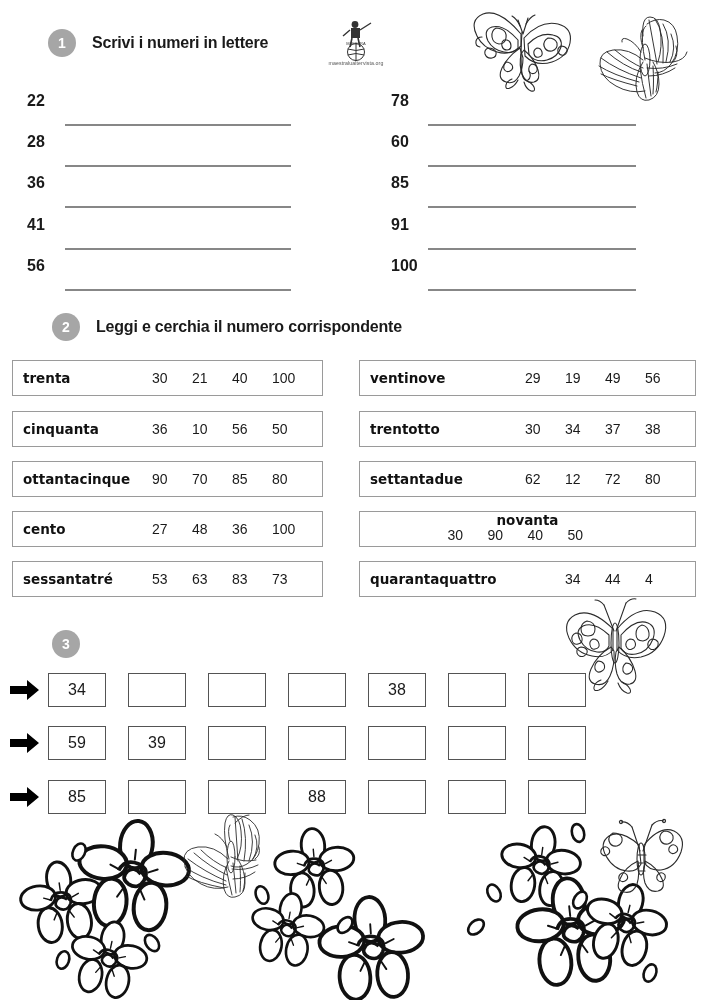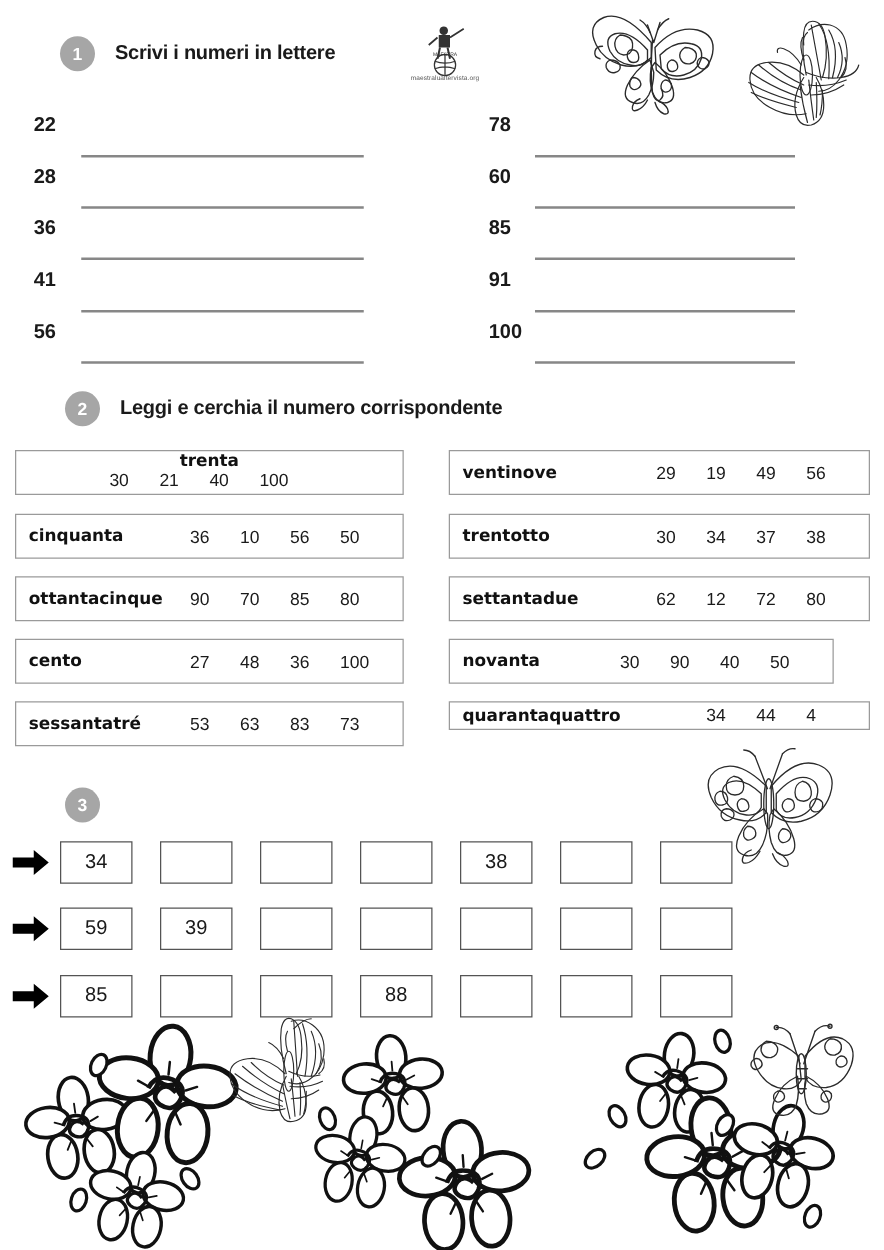--- a/index.html
+++ b/index.html
@@ -193,21 +193,21 @@
         <div class="ex1-line" style="left: 37px; width: 208px;"></div>
       </div>
     </div>
 
   <div class="sec-head" style="left:52px; top:313px;">
     <div class="badge">2</div>
     <div class="sec-title">Leggi e cerchia il numero corrispondente</div>
   </div>
 
   <div id="ex2-left">
-      <div class="q-box" style="left: 12px; top: 360px; width: 311px; height: 36px; flex-direction: column;">
+      <div class="q-box" style="left: 12px; top: 360px; width: 311px; height: 36px;">
         <span class="q-word">trenta</span>
         <span class="q-opts">
           <span class="q-opt">30</span>
           <span class="q-opt">21</span>
           <span class="q-opt">40</span>
           <span class="q-opt">100</span>
         </span>
       </div>
       <div class="q-box" style="left: 12px; top: 411px; width: 311px; height: 36px;">
         <span class="q-word">cinquanta</span>
@@ -267,30 +267,30 @@
       </div>
       <div class="q-box" style="left: 359px; top: 461px; width: 337px; height: 36px;">
         <span class="q-word">settantadue</span>
         <span class="q-opts">
           <span class="q-opt">62</span>
           <span class="q-opt">12</span>
           <span class="q-opt">72</span>
           <span class="q-opt">80</span>
         </span>
       </div>
-      <div class="q-box" style="left: 359px; top: 511px; width: 308px; height: 36px;">
+      <div class="q-box" style="left: 359px; top: 511px; width: 337px; height: 36px; flex-direction: column;">
         <span class="q-word">novanta</span>
         <span class="q-opts">
           <span class="q-opt">30</span>
           <span class="q-opt">90</span>
           <span class="q-opt">40</span>
           <span class="q-opt">50</span>
         </span>
       </div>
-      <div class="q-box" style="left: 359px; top: 561px; width: 337px; height: 23px;">
+      <div class="q-box" style="left: 359px; top: 561px; width: 337px; height: 36px;">
         <span class="q-word">quarantaquattro</span>
         <span class="q-opts">
           <span class="q-opt">34</span>
           <span class="q-opt">44</span>
           <span class="q-opt">4</span>
         </span>
       </div>
     </div>
 
   <div class="sec-head" style="left:52px; top:630px;">

